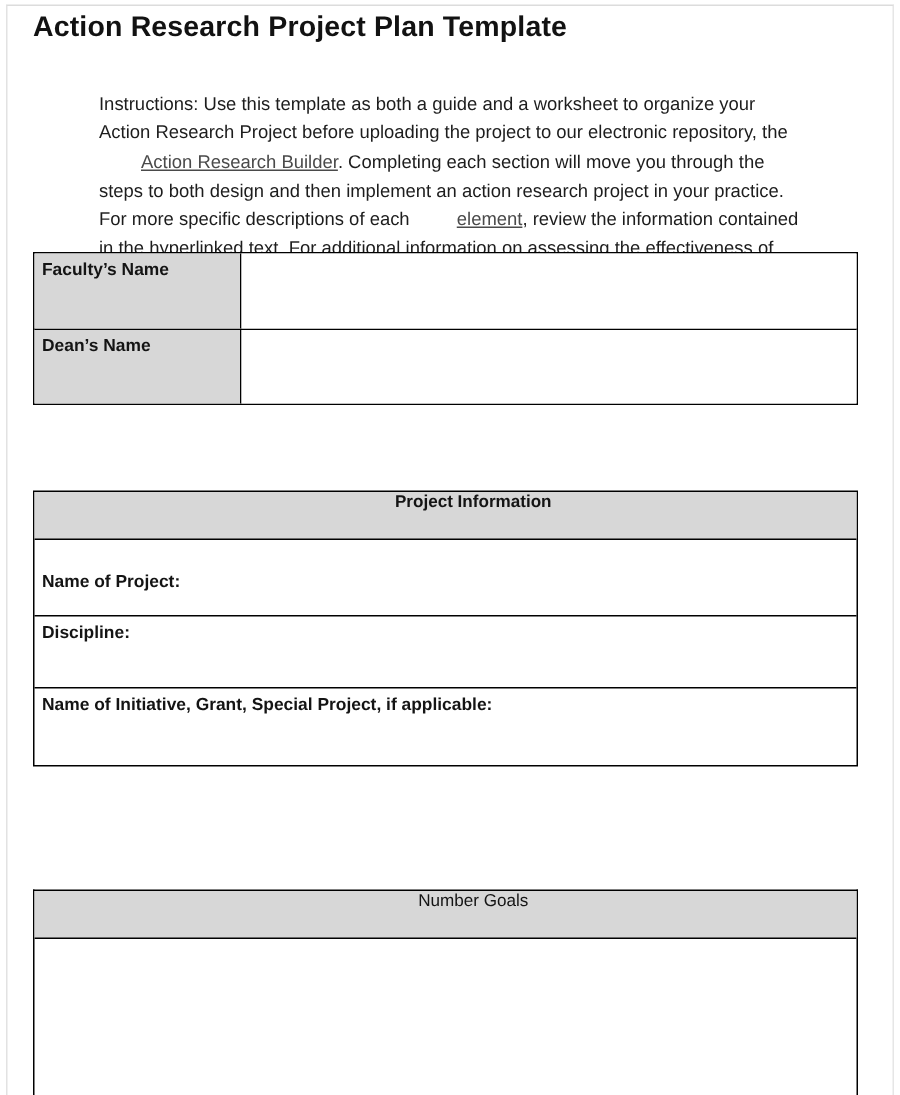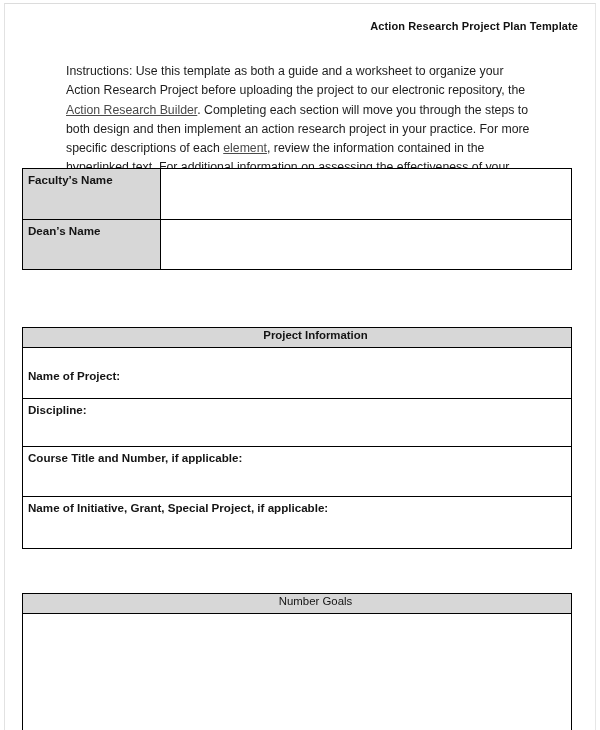--- a/index.html
+++ b/index.html
@@ -39,41 +39,42 @@
     top: 0;
     width: 600px;
     height: 730px;
     box-sizing: border-box;
     padding: 0 22px;
   }
 
   
   .doc-title {
     margin: 0;
-    padding-top: 20px;
-    text-align: right;
-    font-size: 11px;
+    padding-top: 8px;
+    text-align: left;
+    font-size: 19px;
     font-weight: bold;
     letter-spacing: .1px;
     color: #121212;
   }
 
   
   .instructions {
     margin: 0;
     padding: 30px 44px 0 44px;
     font-size: 12.3px;
     line-height: 19.3px;
     text-align: left;
     color: #1d1d1d;
   }
   .instructions .lnk {
     color: #4a4a4a;
     text-decoration: underline;
     text-underline-offset: 1px;
+    margin-left: 28px;
   }
 
   
   .tbl {
     position: absolute;
     left: 22px;
     width: 550px;
     box-sizing: border-box;
     border: 1.6px solid #000;
     background: #fff;
@@ -105,21 +106,21 @@
     border-right: 1.6px solid #000;
   }
   #names-table .value-cell {
     flex: 1;
     background: #fff;
   }
   .names-row-tall { height: 50px; }
 
   
   .section-head {
-    height: 20px;
+    height: 32px;
     line-height: 15px;
     text-align: center;
     font-size: 11.4px;
     background: #d7d7d7;
     border-bottom: 1.6px solid #000;
     box-sizing: border-box;
     color: #141414;
     padding-left: 37px;
   }
   .section-head.bold { font-weight: bold; }
@@ -177,23 +178,20 @@
       <div class="section-head bold">Project Information</div>
 
       <div class="row pi-row pi-h50" style="border-top:none;align-items:center;">
         <div class="cell">Name of Project:</div>
       </div>
 
       <div class="row pi-row pi-h48">
         <div class="cell">Discipline:</div>
       </div>
 
-      <div class="row pi-row pi-h50">
-        <div class="cell">Course Title and Number, if applicable:</div>
-      </div>
 
       <div class="row pi-row pi-h52">
         <div class="cell">Name of Initiative, Grant, Special Project, if applicable:</div>
       </div>
 
     </div>
 
     <div class="tbl" id="clear-goals-table">
 
       <div class="section-head normal">Number Goals</div>

